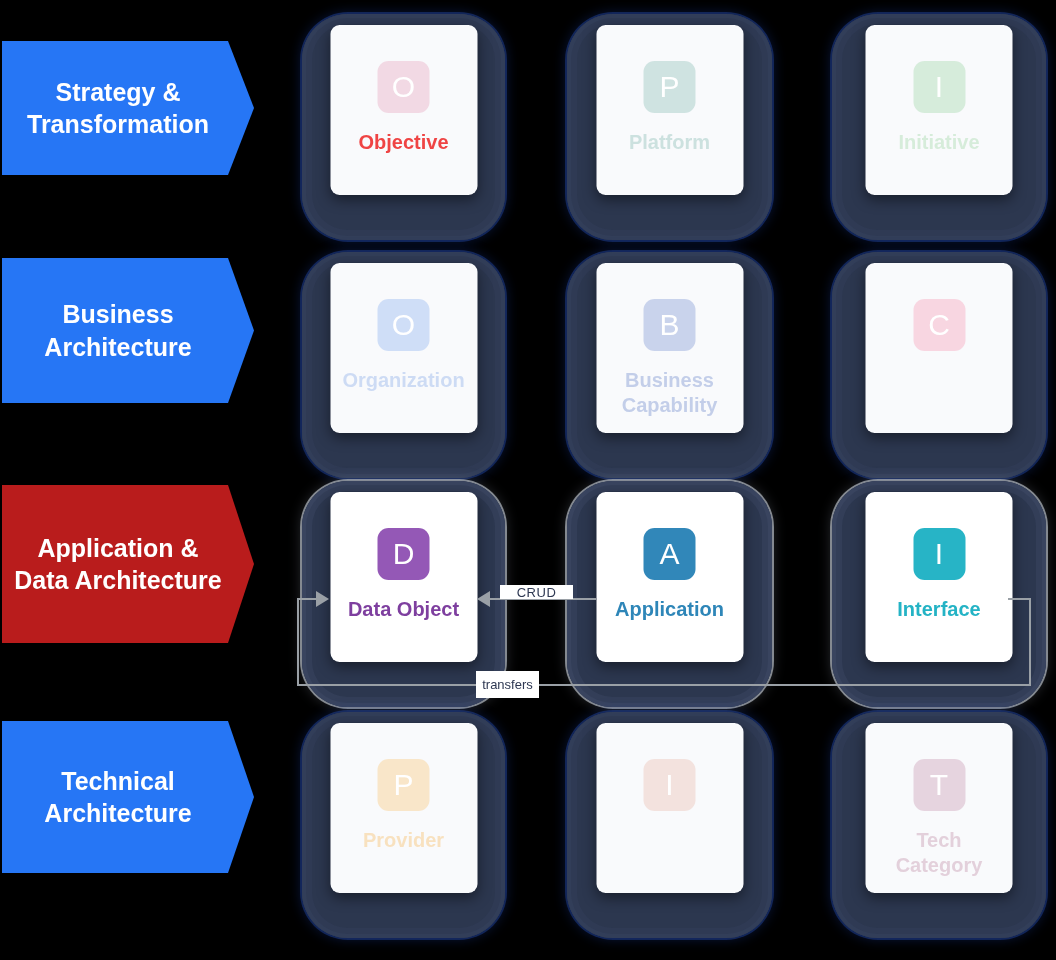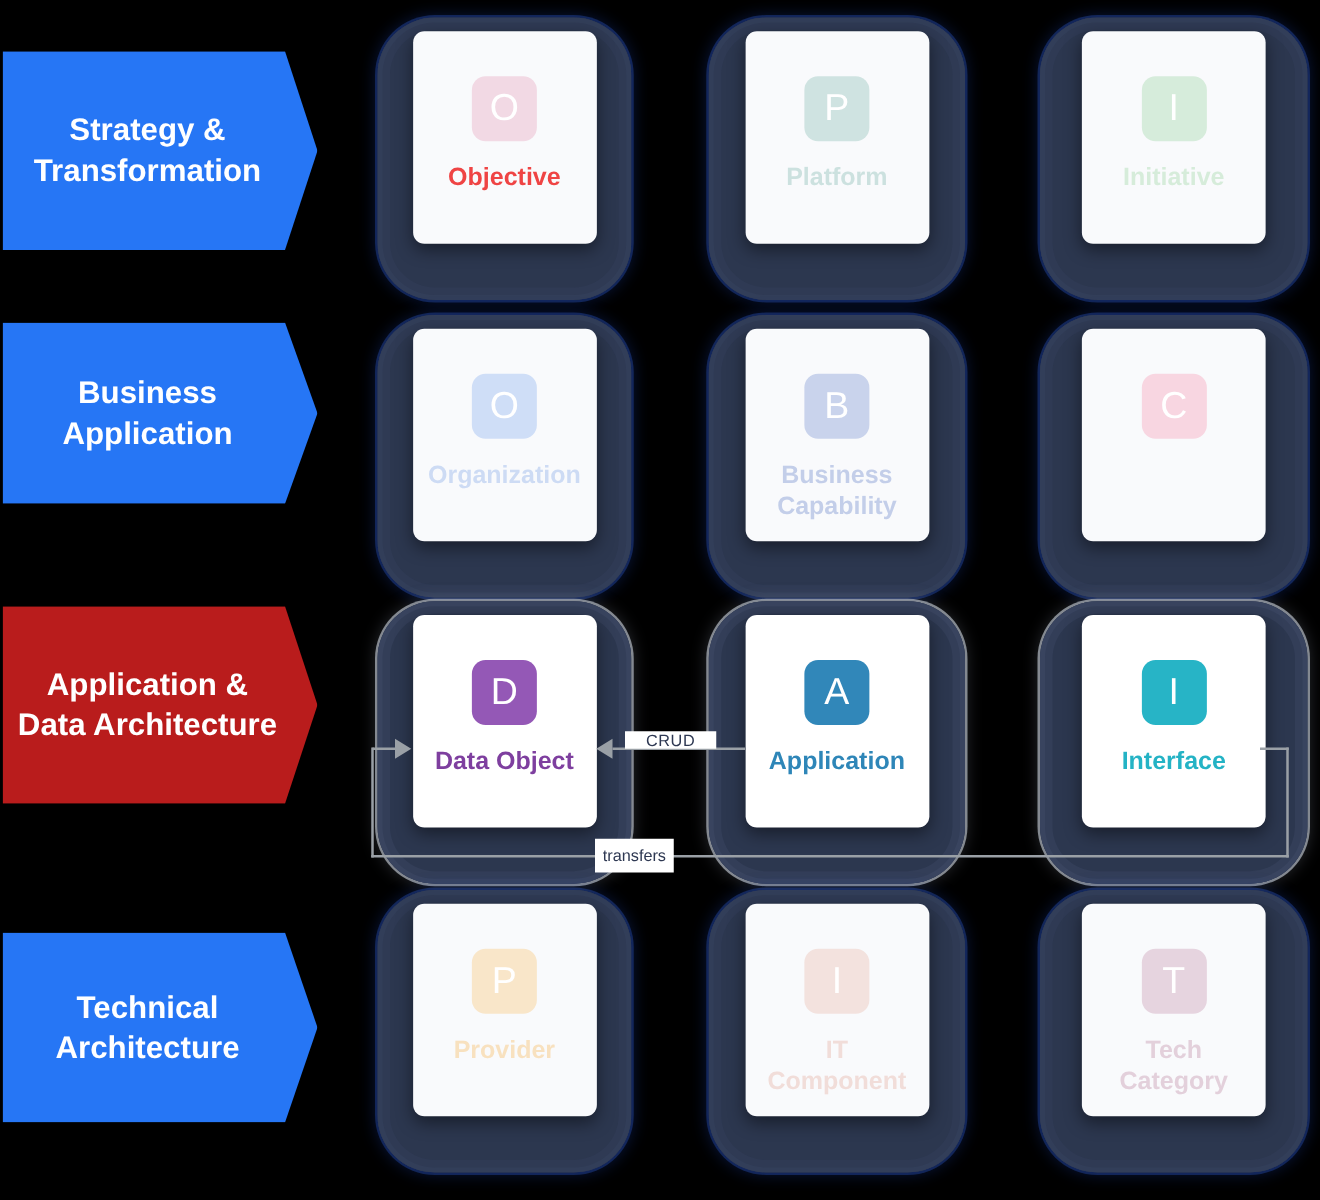--- a/index.html
+++ b/index.html
@@ -9,24 +9,24 @@
     font-family:"Liberation Sans",sans-serif;
   }
   
   .layer-arrow{
     position:absolute;left:2px;width:252px;
     display:flex;align-items:center;justify-content:center;
     color:#ffffff;font-weight:bold;font-size:25px;line-height:1.3;text-align:center;
     padding:0 32px 0 12px;box-sizing:border-box;
     clip-path:polygon(0 0, calc(100% - 26px) 0, 100% 50%, calc(100% - 26px) 100%, 0 100%);
   }
-  #arrow-strategy{top:41px;height:159px;}
+  #arrow-strategy{top:41px;height:134px;}
   #arrow-business{top:258px;height:145px;}
   #arrow-appdata{top:485px;height:158px;}
-  #arrow-technical{top:721px;height:152px;margin-top:25px;}
+  #arrow-technical{top:721px;height:152px;}
 
   
   .tile{
     position:absolute;width:203px;height:226px;border-radius:46px;z-index:1;
     background:#2c374f;
     box-shadow:
       inset 0 0 0 4px #323e59,
       inset 0 0 0 10px #2f3a54,
       0 0 0 2px rgba(45,90,200,.35),
       0 0 14px rgba(25,60,160,.45);
@@ -88,21 +88,21 @@
   #transfers-arrowhead{left:316px;top:591px;}
   #transfers-label{left:476px;top:671px;width:63px;height:27px;}
 </style>
 </head>
 <body>
 
 <div class="layer-arrow" id="arrow-strategy" title="Strategy &amp; Transformation" style="background-color: rgb(38, 118, 245);">
     <span>Strategy &amp; Transformation</span>
   </div>
 <div class="layer-arrow" id="arrow-business" style="background-color: rgb(38, 118, 245);">
-    <span>Business Application</span>
+    <span>Business Architecture</span>
   </div>
 <div class="layer-arrow" id="arrow-appdata" style="background-color: #b91c1c;">
     <span>Application &amp; Data Architecture</span>
   </div>
 <div class="layer-arrow" id="arrow-technical" style="background-color: rgb(38, 118, 245);">
     <span>Technical Architecture</span>
   </div>
 
 <div class="tile c1 r1">
   <div class="card">
@@ -184,21 +184,20 @@
         <span>P</span>
       </div>
     <div class="label" style="color: rgb(248, 225, 191);">Provider</div>
   </div>
 </div>
 <div class="tile c2 r4">
   <div class="card">
     <div class="badge" style="background-color: rgb(243, 226, 222);">
         <span>I</span>
       </div>
-    <div class="label" style="color: rgb(241, 221, 217);">IT Component</div>
   </div>
 </div>
 <div class="tile c3 r4">
   <div class="card">
     <div class="badge" style="background-color: rgb(230, 212, 223);">
         <span>T</span>
       </div>
     <div class="label" style="color: rgb(227, 208, 219);">Tech Category</div>
   </div>
 </div>

